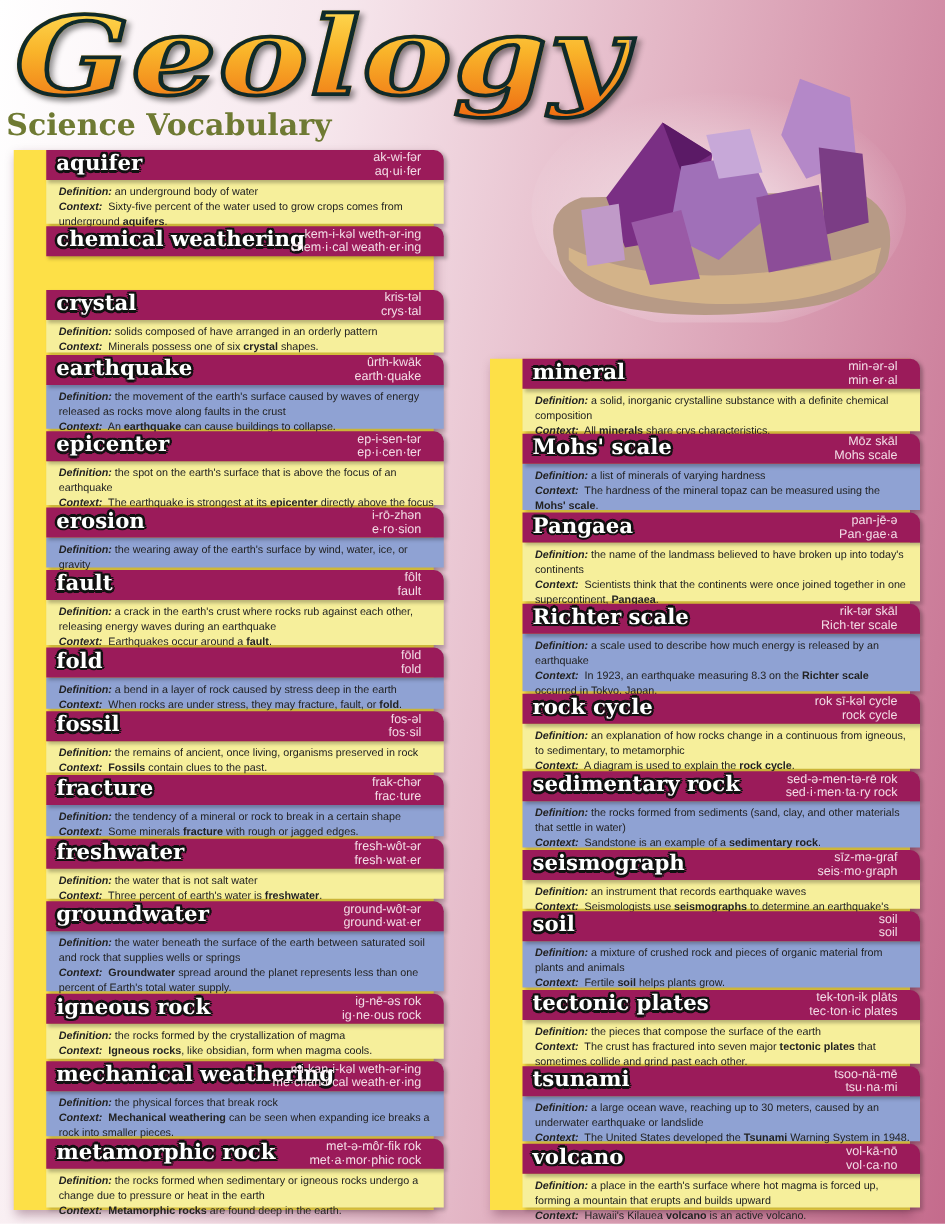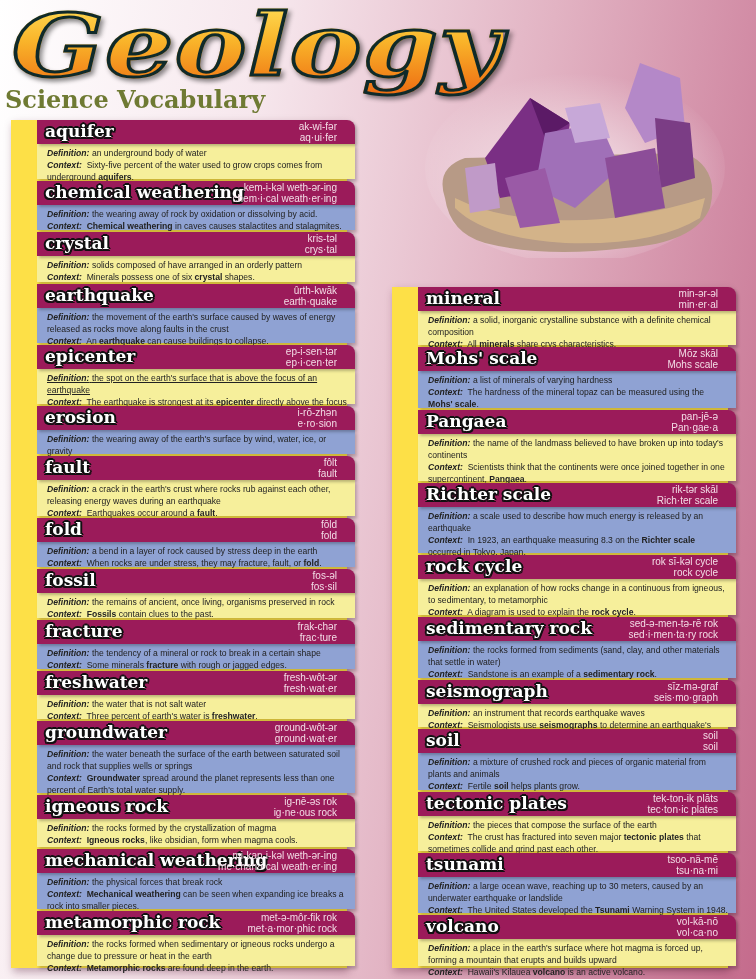--- a/index.html
+++ b/index.html
@@ -96,24 +96,20 @@
     <div class="body yellow" style="height: 28px;">
       <div class="def"><span class="label lbl-def">Definition:</span> <span class="def-text">an underground body of water</span></div>
       <div class="ctx"><span class="label lbl-ctx">Context:</span>&nbsp; <span class="c-pre">Sixty-five percent of the water used to grow crops comes from underground </span><b class="c-bold">aquifers</b><span class="c-post">.</span></div>
     </div>
   </div>
       <div class="card" style="top: 61px;">
     <div class="head">
       <span class="term">chemical weathering</span>
       <span class="pron"><span class="p1">kem-i-kəl weth-ər-ing</span><br><span class="p2">chem·i·cal weath·er·ing</span></span>
     </div>
-    <div class="body blue" style="height: 18px;">
-      <div class="def"><span class="label lbl-def">Definition:</span> <span class="def-text">the wearing away of rock by oxidation or dissolving by acid.</span></div>
-      <div class="ctx"><span class="label lbl-ctx">Context:</span>&nbsp; <span class="c-pre"></span><b class="c-bold">Chemical weathering</b><span class="c-post"> in caves causes stalactites and stalagmites.</span></div>
-    </div>
   </div>
       <div class="card" style="top: 112px;">
     <div class="head">
       <span class="term">crystal</span>
       <span class="pron"><span class="p1">kris-təl</span><br><span class="p2">crys·tal</span></span>
     </div>
     <div class="body yellow" style="height: 19px;">
       <div class="def"><span class="label lbl-def">Definition:</span> <span class="def-text">solids composed of have arranged in an orderly pattern</span></div>
       <div class="ctx"><span class="label lbl-ctx">Context:</span>&nbsp; <span class="c-pre">Minerals possess one of six </span><b class="c-bold">crystal</b><span class="c-post"> shapes.</span></div>
     </div>
@@ -126,21 +122,21 @@
     <div class="body blue" style="height: 28px;">
       <div class="def"><span class="label lbl-def">Definition:</span> <span class="def-text">the movement of the earth's surface caused by waves of energy released as rocks move along faults in the crust</span></div>
       <div class="ctx"><span class="label lbl-ctx">Context:</span>&nbsp; <span class="c-pre">An </span><b class="c-bold">earthquake</b><span class="c-post"> can cause buildings to collapse.</span></div>
     </div>
   </div>
       <div class="card" style="top: 225px;">
     <div class="head">
       <span class="term">epicenter</span>
       <span class="pron"><span class="p1">ep-i-sen-tər</span><br><span class="p2">ep·i·cen·ter</span></span>
     </div>
-    <div class="body yellow" style="height: 28px; text-decoration: underline;">
+    <div class="body yellow" style="height: 28px;">
       <div class="def"><span class="label lbl-def">Definition:</span> <span class="def-text">the spot on the earth's surface that is above the focus of an earthquake</span></div>
       <div class="ctx"><span class="label lbl-ctx">Context:</span>&nbsp; <span class="c-pre">The earthquake is strongest at its </span><b class="c-bold">epicenter</b><span class="c-post"> directly above the focus where the earthquake occurred.</span></div>
     </div>
   </div>
       <div class="card" style="top: 286px;">
     <div class="head">
       <span class="term">erosion</span>
       <span class="pron"><span class="p1">i-rō-zhən</span><br><span class="p2">e·ro·sion</span></span>
     </div>
     <div class="body blue" style="height: 17px;">

